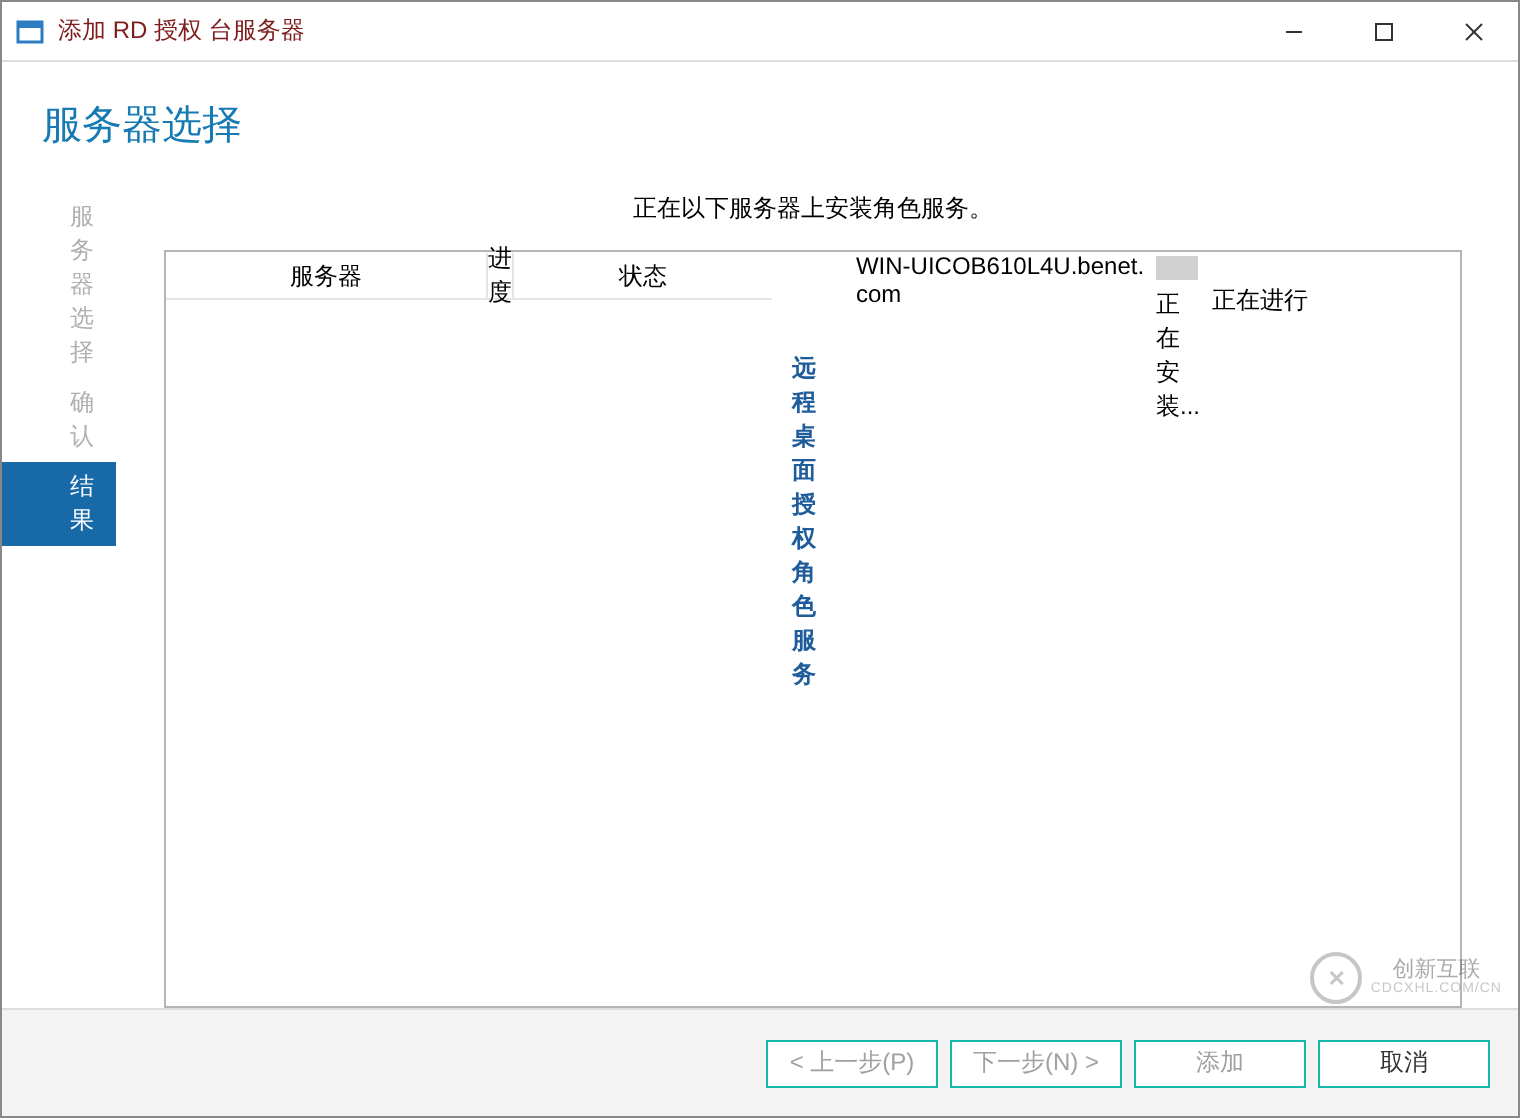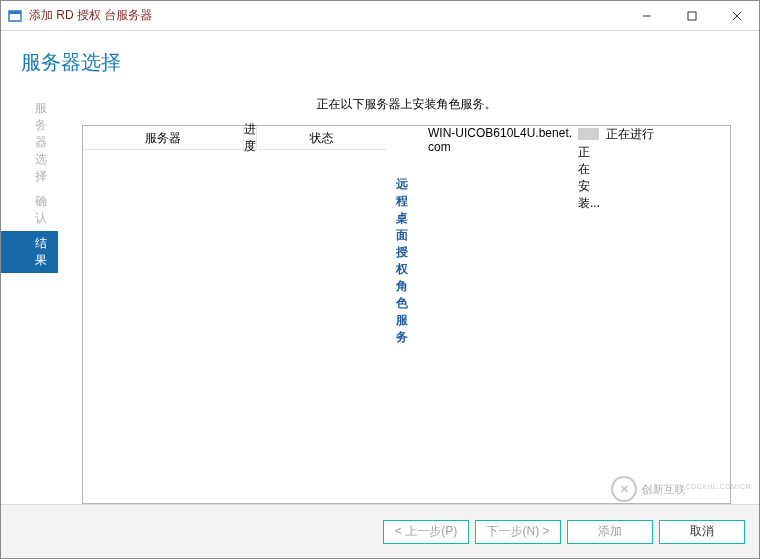--- a/index.html
+++ b/index.html
@@ -30,29 +30,29 @@
   .col-server { width: 160px; }
   .col-progress { flex: 1; }
   .col-status { width: 130px; }
 
   .group-title { color: #1f5c9b; font-size: 12px; font-weight: bold; padding: 6px 10px 4px 10px; margin-top: 44px; }
   .row { display: flex; font-size: 12px; padding: 0 10px; align-items: flex-start; }
   .cell-server { width: 150px; word-break: break-all; padding-right: 4px; }
   .cell-progress { flex: 1; display: flex; flex-direction: column; gap: 4px; padding-top: 2px; }
   .progress-bar { height: 12px; background: #d0d0d0; width: 95%; }
   .progress-txt { font-size: 12px; }
-  .cell-status { width: 120px; padding-left: 6px; padding-top: 0; }
+  .cell-status { width: 120px; padding-left: 6px; padding-top: 0; margin-top: 16px; }
 
   .footer { height: 54px; display: flex; align-items: center; justify-content: flex-end; gap: 6px; padding: 0 14px; border-top: 1px solid #ddd; background: #f3f3f3; }
   .footer button { height: 24px; min-width: 86px; font-size: 12px; background: #fff; border: 1px solid #14b8a6; color: #333; padding: 0 10px; font-family: inherit; }
   .footer button:disabled { color: #a0a0a0; }
 
   .watermark { position: absolute; right: 8px; bottom: 56px; display: flex; align-items: center; gap: 4px; opacity: 0.55; font-size: 11px; color: #666; pointer-events: none; }
   .watermark .wm-logo { width: 26px; height: 26px; border-radius: 50%; border: 2px solid #999; display: flex; align-items: center; justify-content: center; font-weight: bold; color: #999; }
-  .watermark .wm-txt { display: flex; flex-direction: row; line-height: 1.1; }
+  .watermark .wm-txt { display: flex; flex-direction: column; line-height: 1.1; align-items: center; }
   .watermark .wm-sub { font-size: 7px; letter-spacing: 0.5px; color: #999; }
 </style>
 </head>
 <body>
 
 <div class="window">
 
   <div class="titlebar">
     <span class="app-icon">
       <svg width="14" height="14" viewBox="0 0 14 14">

